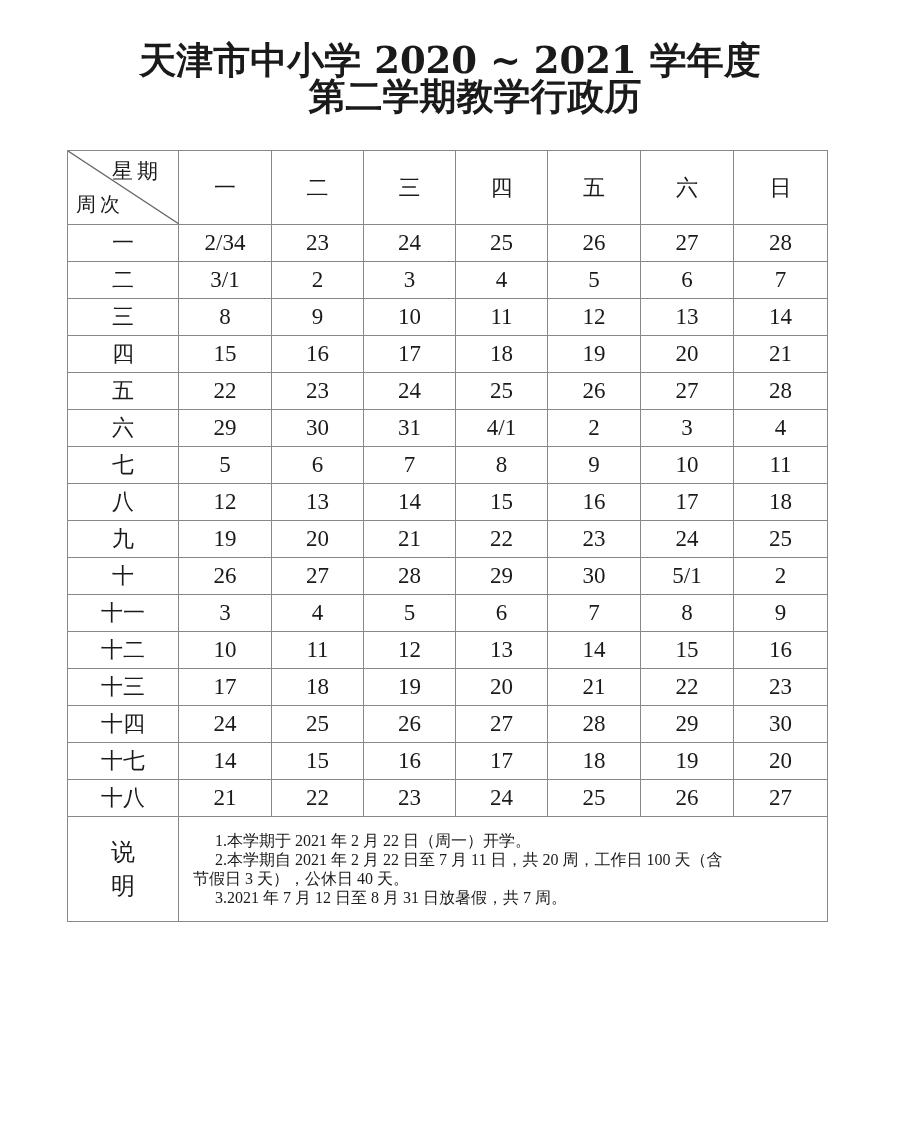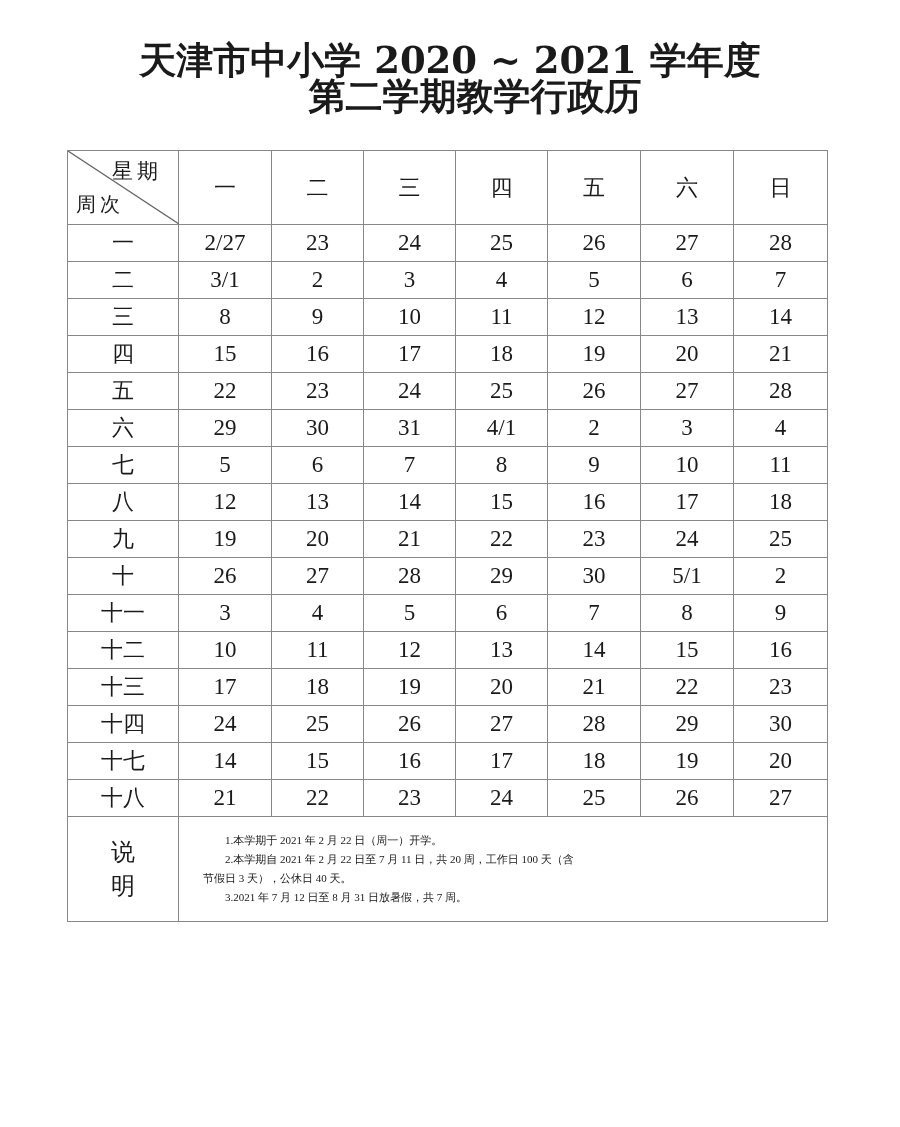--- a/index.html
+++ b/index.html
@@ -10,21 +10,21 @@
   table{position:absolute;left:67px;top:115px;border-collapse:collapse;table-layout:fixed;width:760px;margin-top:35px;}
   td{border:1.5px solid #888;text-align:center;vertical-align:middle;font-size:23px;padding:0;height:36px;font-family:"Liberation Serif","DejaVu Serif",serif;}
   tr.head td{height:73px;font-size:22px;}
   td.wk{font-size:22px;}
   .diag{position:relative;height:73px;}
   .diag svg{position:absolute;left:0;top:0;}
   .diag .top{position:absolute;right:16px;top:6px;font-size:21px;letter-spacing:4px;}
   .diag .bot{position:absolute;left:8px;bottom:6px;font-size:20px;letter-spacing:4px;}
   tr.notes td{height:104px;}
   td.nlabel{font-size:24px;line-height:34px;}
-  td.ntext{text-align:left;font-size:11px;line-height:19px;padding:0 24px;}
+  td.ntext{text-align:left;font-size:16px;line-height:19px;padding:0 14px;}
   .ind{padding-left:22px;}
 </style>
 </head>
 <body>
 
 <div class="title t1">天津市中小学 2020 ~ 2021 学年度</div>
 <div class="title t2">第二学期教学行政历</div>
 
 <table>
   <colgroup>
@@ -51,21 +51,21 @@
       <td>一</td>
       <td>二</td>
       <td>三</td>
       <td>四</td>
       <td>五</td>
       <td>六</td>
       <td>日</td>
     </tr>
   <tr>
         <td class="wk">一</td>
-        <td>2/27</td>
+        <td>2/34</td>
         <td>23</td>
         <td>24</td>
         <td>25</td>
         <td>26</td>
         <td>27</td>
         <td>28</td>
       </tr>
       <tr>
         <td class="wk">二</td>
         <td>3/1</td>

